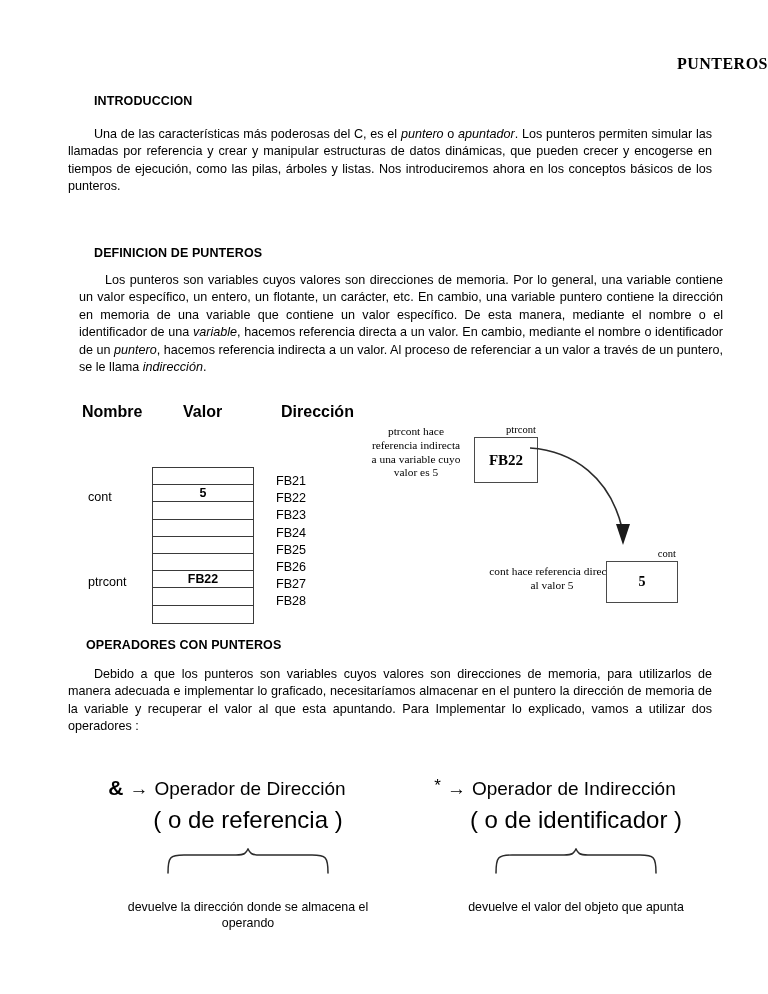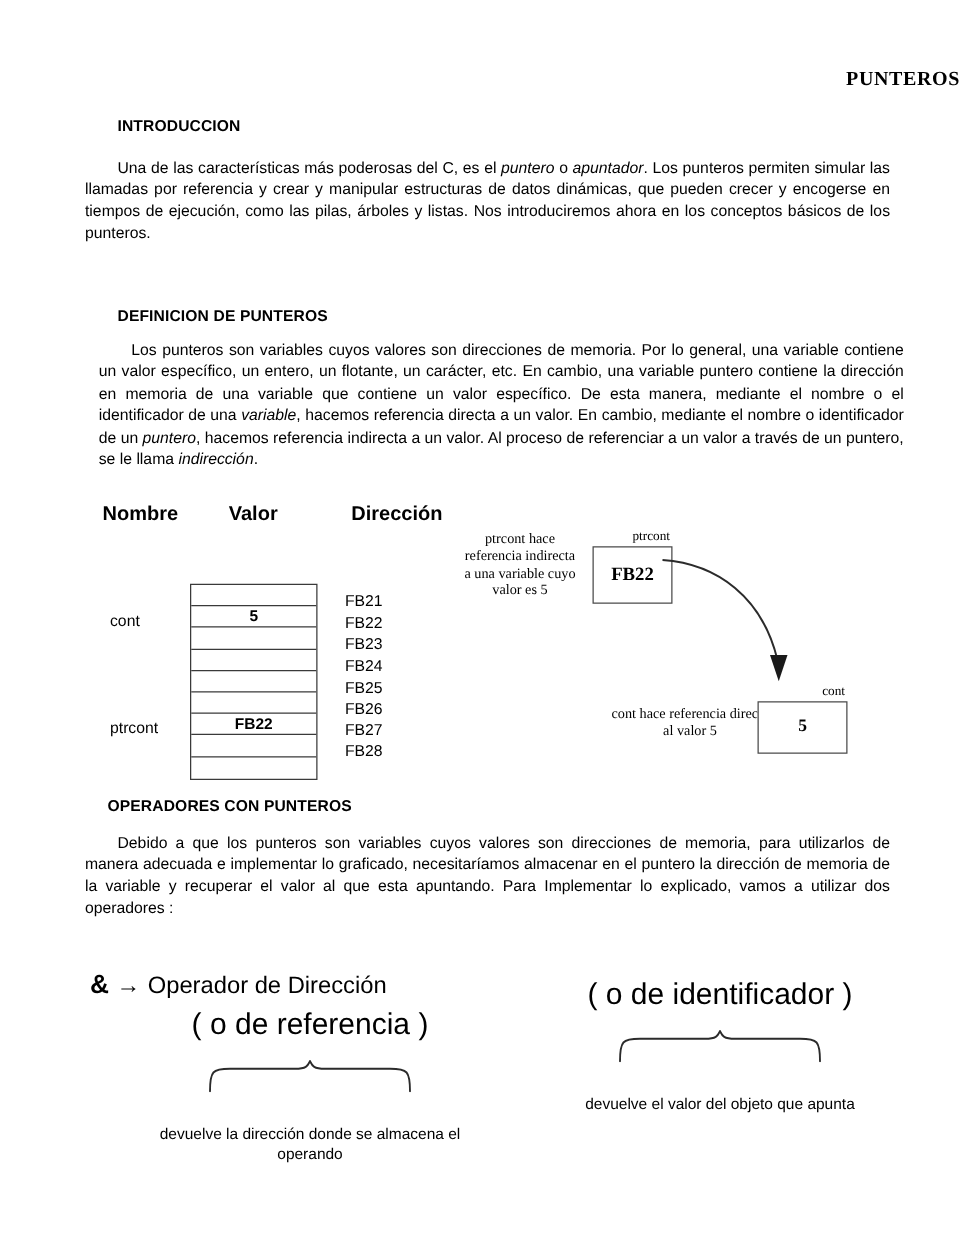--- a/index.html
+++ b/index.html
@@ -146,20 +146,21 @@
     overflow: visible;
   }
 
   
   .op-group { position: absolute; width: 310px; }
   #op-left  { left: 72px;  top: 776px; }
   #op-right { left: 400px; top: 776px; }
 
   .op-line1 {
     font-size: 19px;
+    text-align: center;
     white-space: nowrap;
   }
   .op-sym {
     font-weight: bold;
     font-size: 21px;
   }
   .op-sym.star { font-weight: normal; font-size: 17px; vertical-align: 4px; }
   .op-arrow { font-size: 19px; padding: 0 6px; }
 
   .op-line2 {
@@ -258,20 +259,23 @@
     <div class="op-line2">( o de referencia )</div>
     <div class="brace-wrap">
       <svg width="168" height="26" viewBox="0 0 168 26" xmlns="http://www.w3.org/2000/svg">
         <path d="M 4 25 C 4 9, 6 7, 20 7 L 72 7 C 81 7, 82 5, 84 1 C 86 5, 87 7, 96 7 L 148 7 C 162 7, 164 9, 164 25" fill="none" stroke="#2b2b2b" stroke-width="1.5" stroke-linecap="round"></path>
       </svg>
     </div>
     <div class="op-note">devuelve la dirección donde se almacena el operando</div>
   </div>
 
   <div class="op-group" id="op-right">
+    <div class="op-line1">
+      <span class="op-sym star">*</span><span class="op-arrow">→</span><span>Operador de Indirección</span>
+    </div>
     <div class="op-line2">( o de identificador )</div>
     <div class="brace-wrap">
       <svg width="168" height="26" viewBox="0 0 168 26" xmlns="http://www.w3.org/2000/svg">
         <path d="M 4 25 C 4 9, 6 7, 20 7 L 72 7 C 81 7, 82 5, 84 1 C 86 5, 87 7, 96 7 L 148 7 C 162 7, 164 9, 164 25" fill="none" stroke="#2b2b2b" stroke-width="1.5" stroke-linecap="round"></path>
       </svg>
     </div>
     <div class="op-note">devuelve el valor del objeto que apunta</div>
   </div>
 
 </div>

